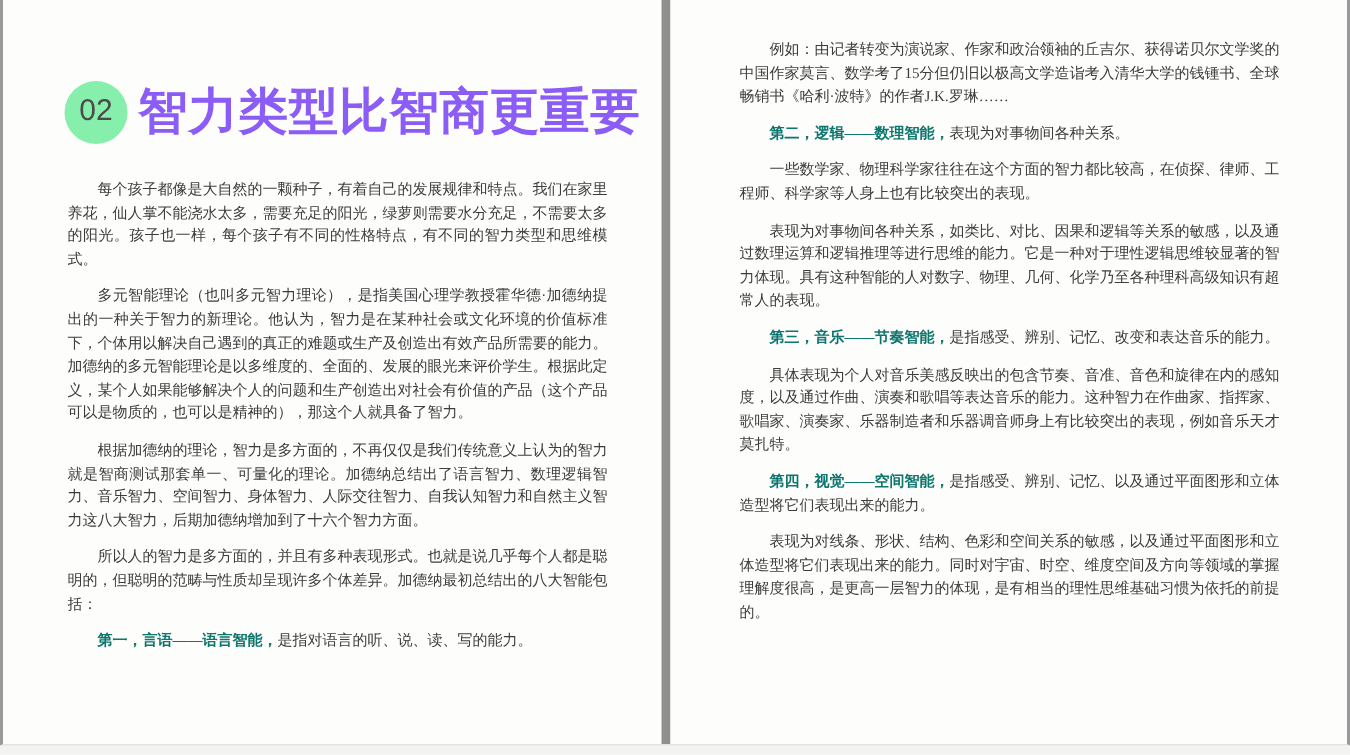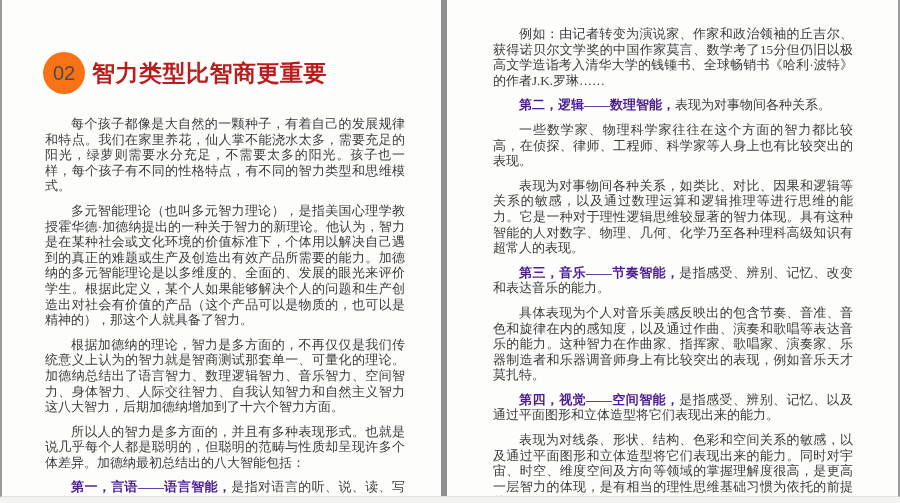--- a/index.html
+++ b/index.html
@@ -33,48 +33,48 @@
     flex: 0 0 auto;
   }
   .chapter-heading {
     display: flex;
     align-items: center;
     margin: 52px 0 22px -2px;
   }
   .chapter-badge {
     width: 42px; height: 42px;
     border-radius: 50%;
-    background: #f97316;
+    background: #86efac;
     display: flex; align-items: center; justify-content: center;
     flex: 0 0 auto;
     margin-right: 7px;
   }
   .chapter-number {
     font-family: "Liberation Sans", "DejaVu Sans", sans-serif;
     font-size: 20px;
     color: #4b4b4b;
   }
   .chapter-title {
     margin: 0;
     font-family: "Liberation Sans", "DejaVu Sans", sans-serif;
-    font-size: 23px;
+    font-size: 33px;
     font-weight: 700;
-    color: #b91c1c;
+    color: #8b5cf6;
     letter-spacing: 0.5px;
     white-space: nowrap;
   }
   p.para {
     margin: 0 0 9px 0;
-    font-size: 13px;
+    font-size: 10px;
     line-height: 15.6px;
     text-indent: 2em;
     text-align: justify;
     word-break: break-all;
   }
-  p.para b { font-weight: 700; color: #4c1d95; }
+  p.para b { font-weight: 700; color: #0f766e; }
 </style>
 </head>
 <body>
 
 <div class="book">
 
   <section class="page page-left">
     <div class="chapter-heading">
       <div class="chapter-badge">
         <span class="chapter-number">02</span>

